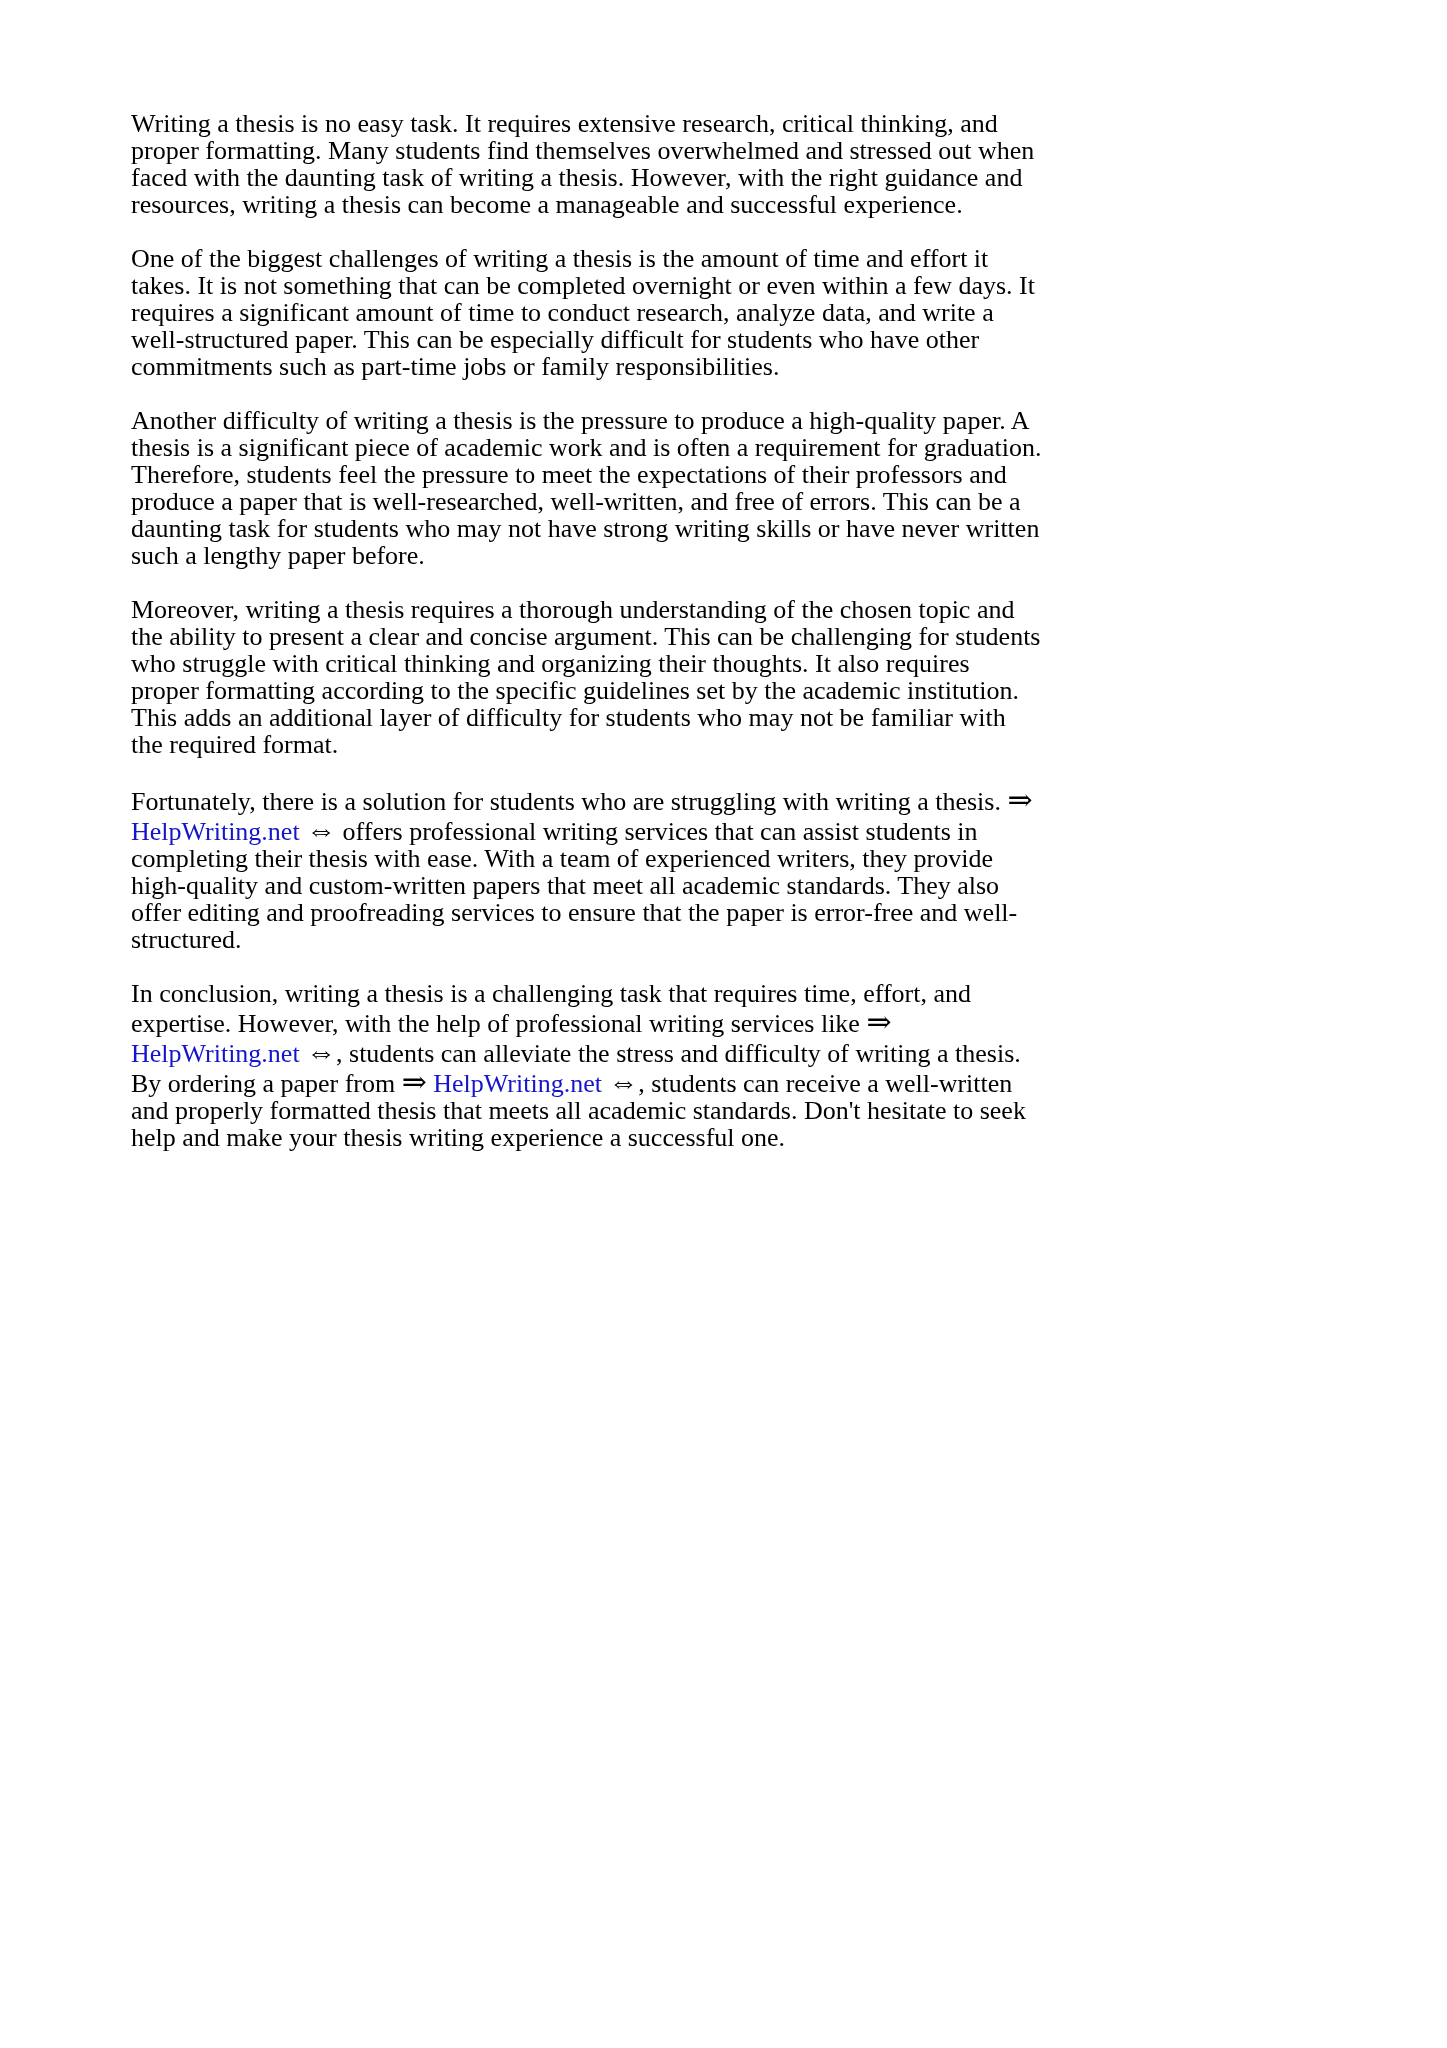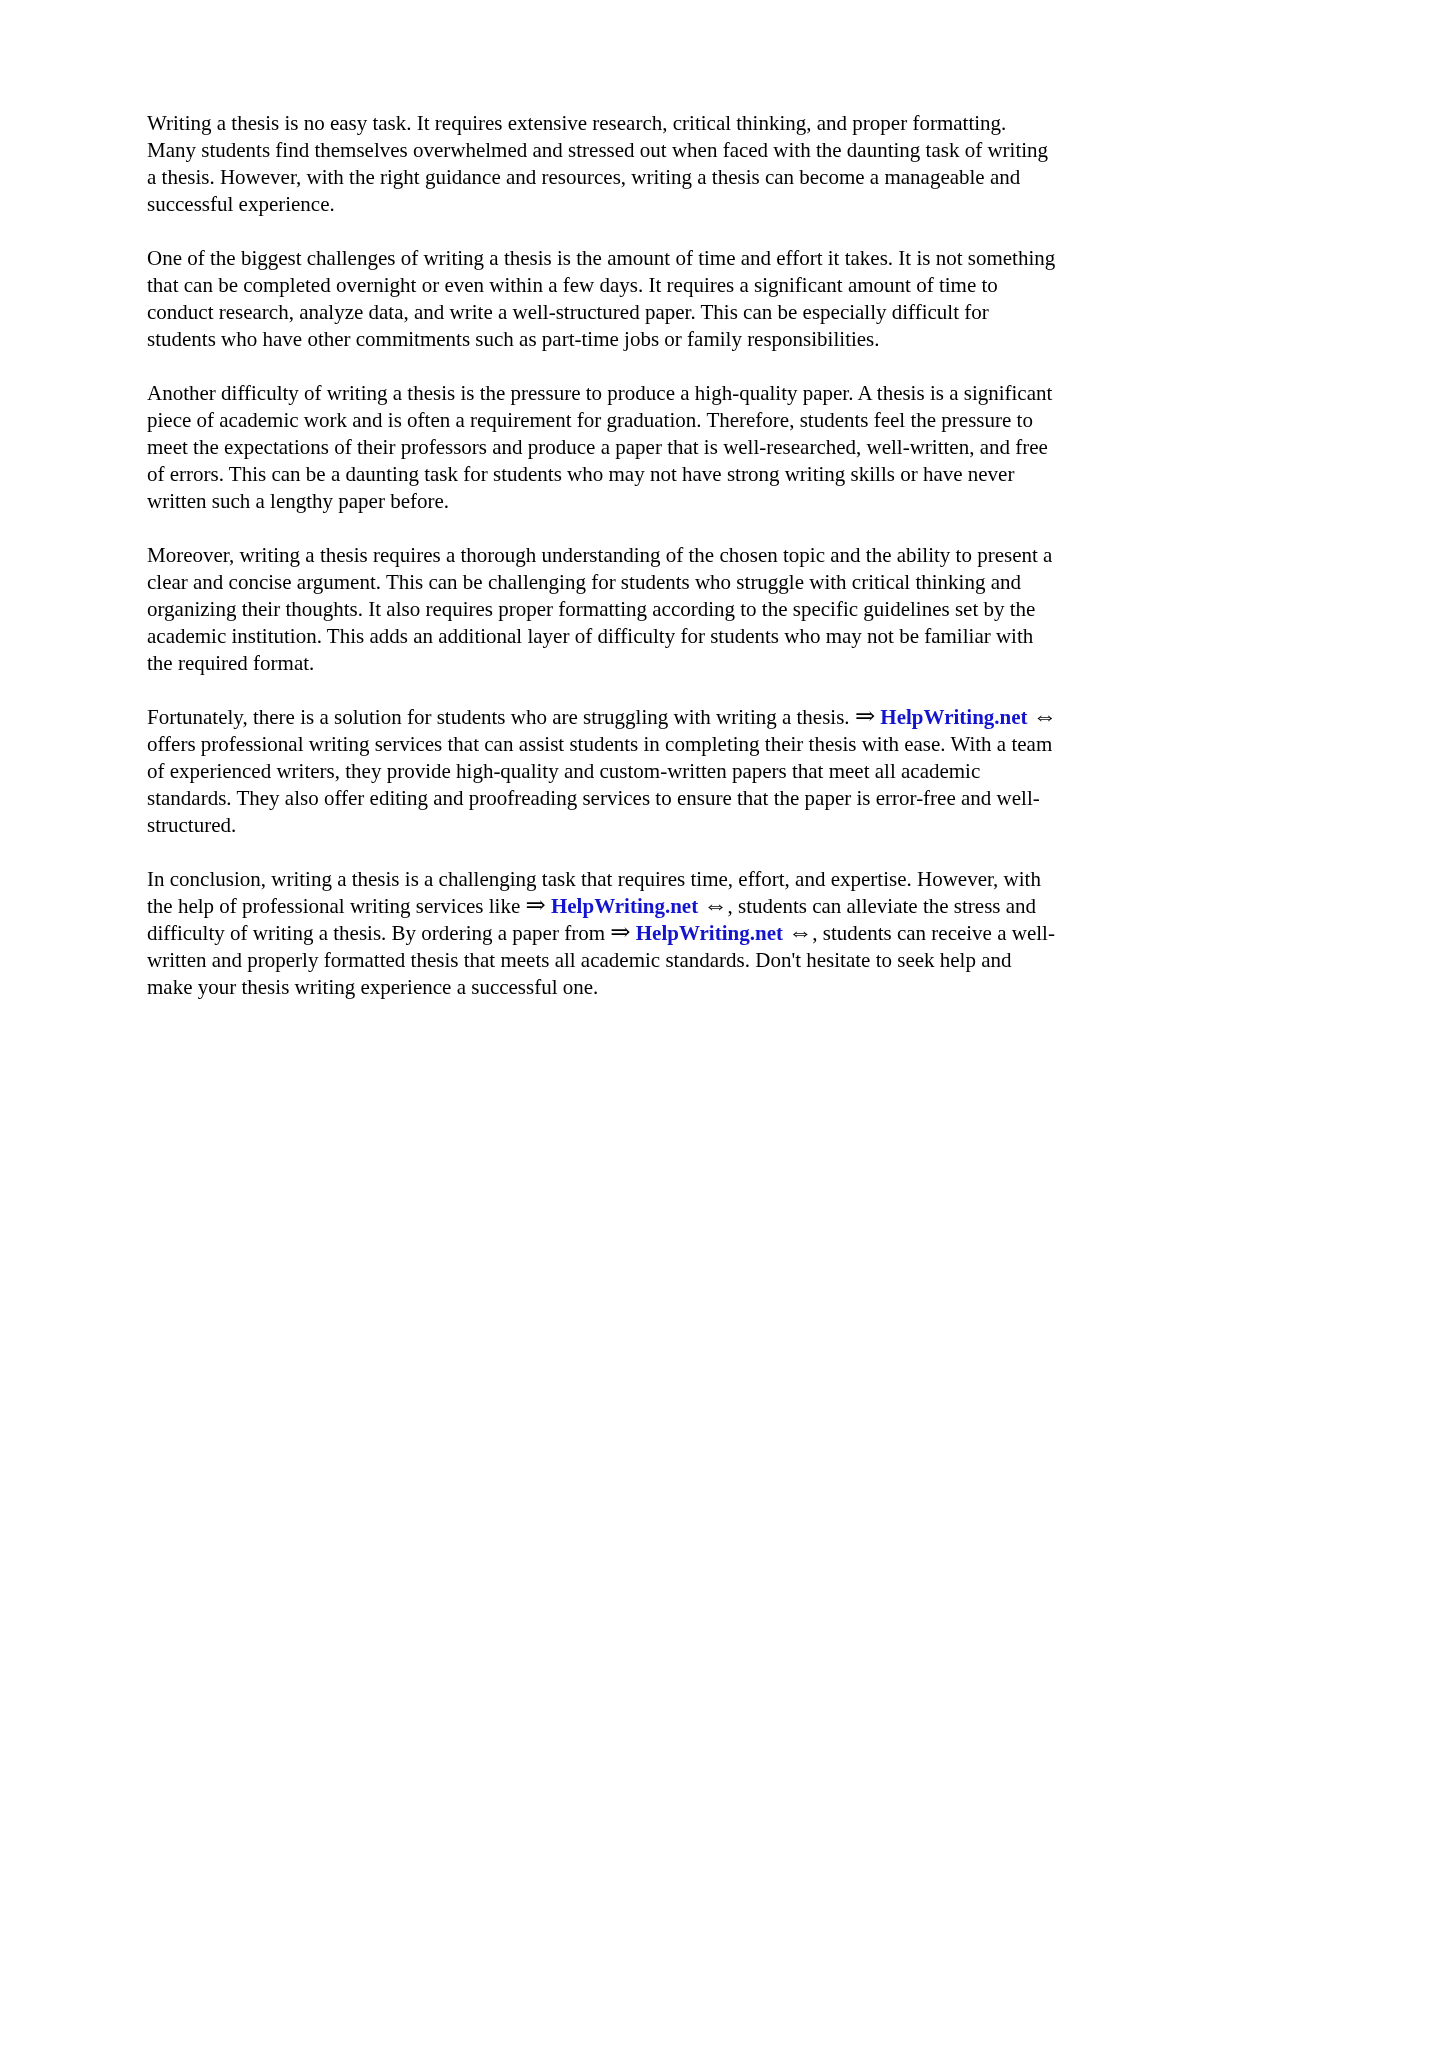--- a/index.html
+++ b/index.html
@@ -10,34 +10,34 @@
   .page {
     position: relative;
     width: 1447px;
     height: 2048px;
     background: #ffffff;
     overflow: hidden;
     font-family: "Liberation Serif", "DejaVu Serif", serif;
   }
   .doc-body {
     position: absolute;
-    left: 147px;
+    left: 131px;
     top: 110px;
     width: 912px;
     color: #000000;
-    font-size: 21px;
+    font-size: 26px;
     line-height: 27px;
   }
   .para {
     margin: 0 0 27px 0;
     text-align: left;
   }
   .doc-link {
     color: var(--link-color, #1414cc);
-    font-weight: bold;
+    font-weight: normal;
     text-decoration: none;
     cursor: pointer;
   }
   .arrow {
     font-size: 1.15em;
     line-height: 1;
     color: #000000;
   }
 </style>
 </head>

